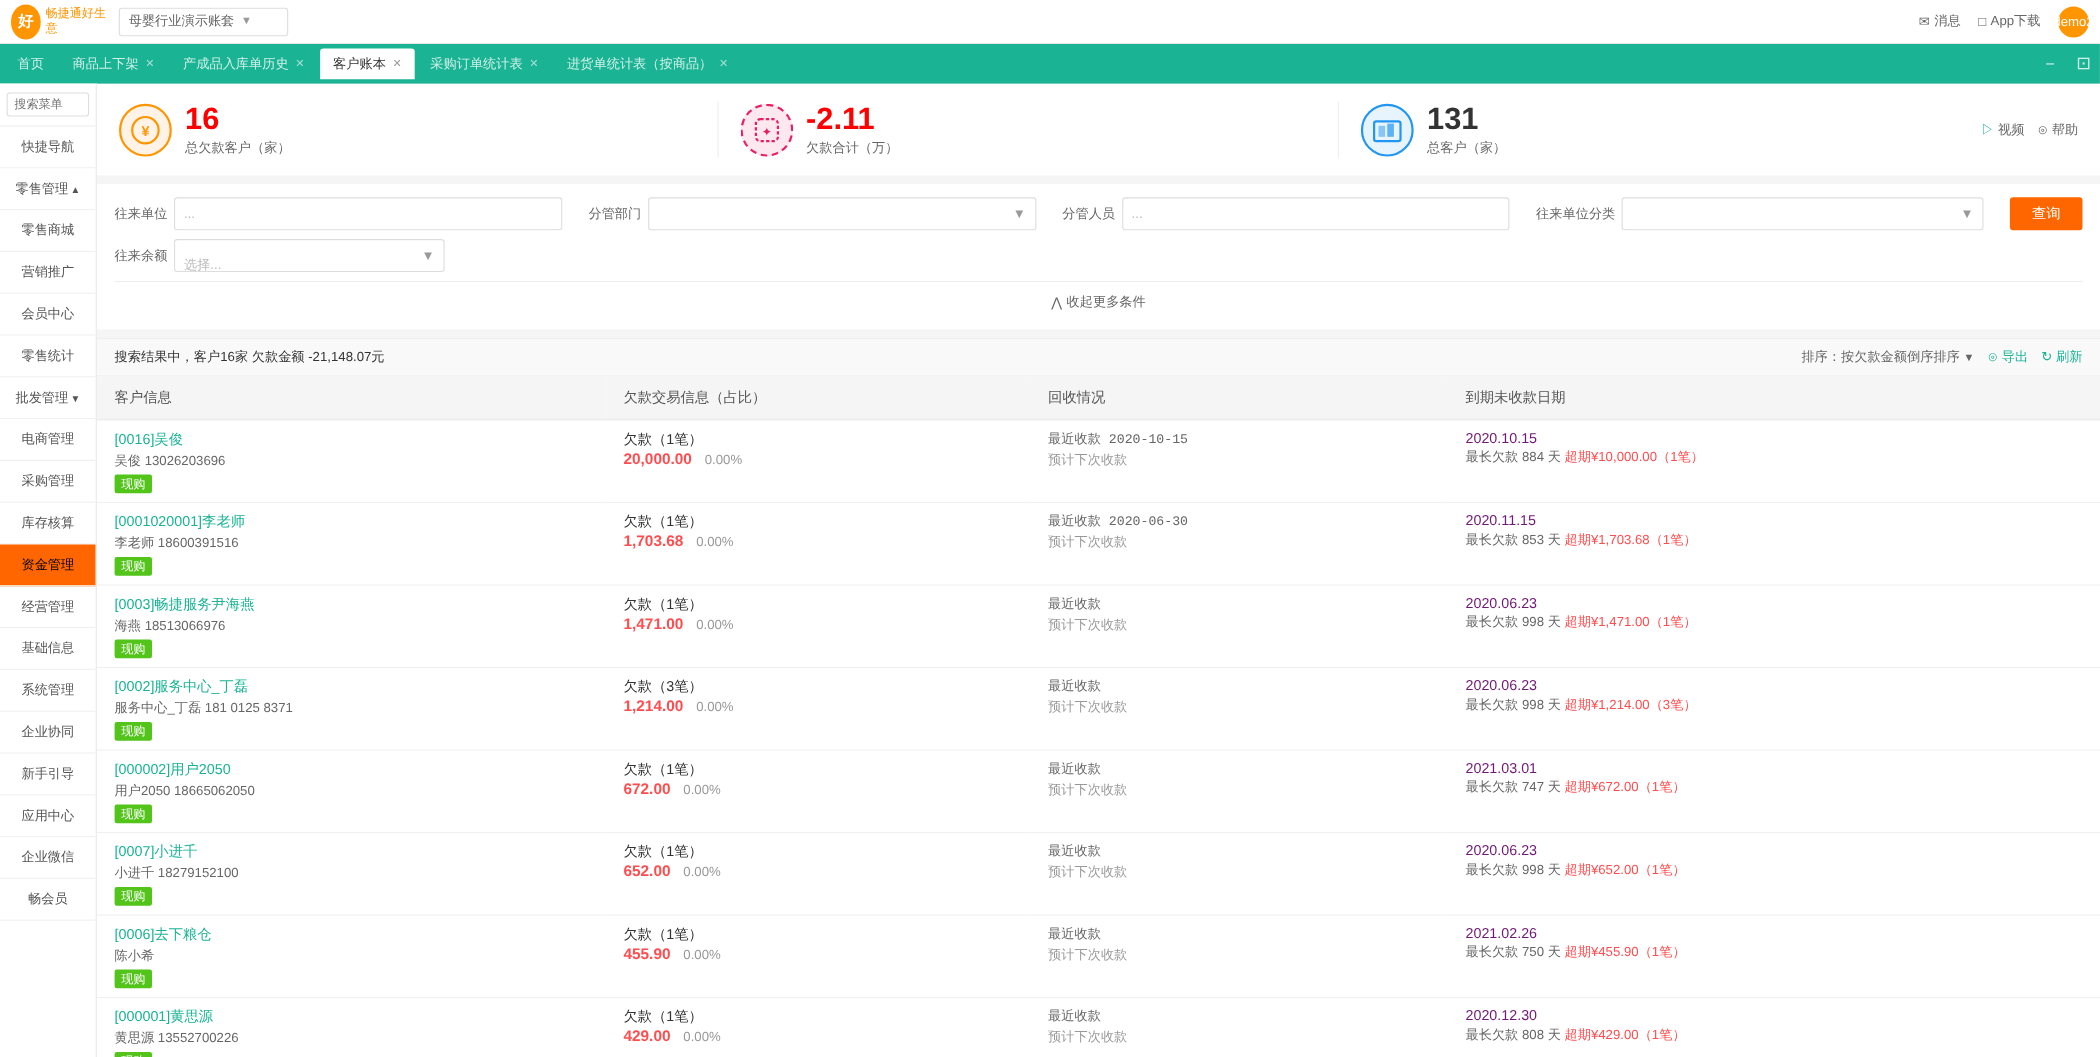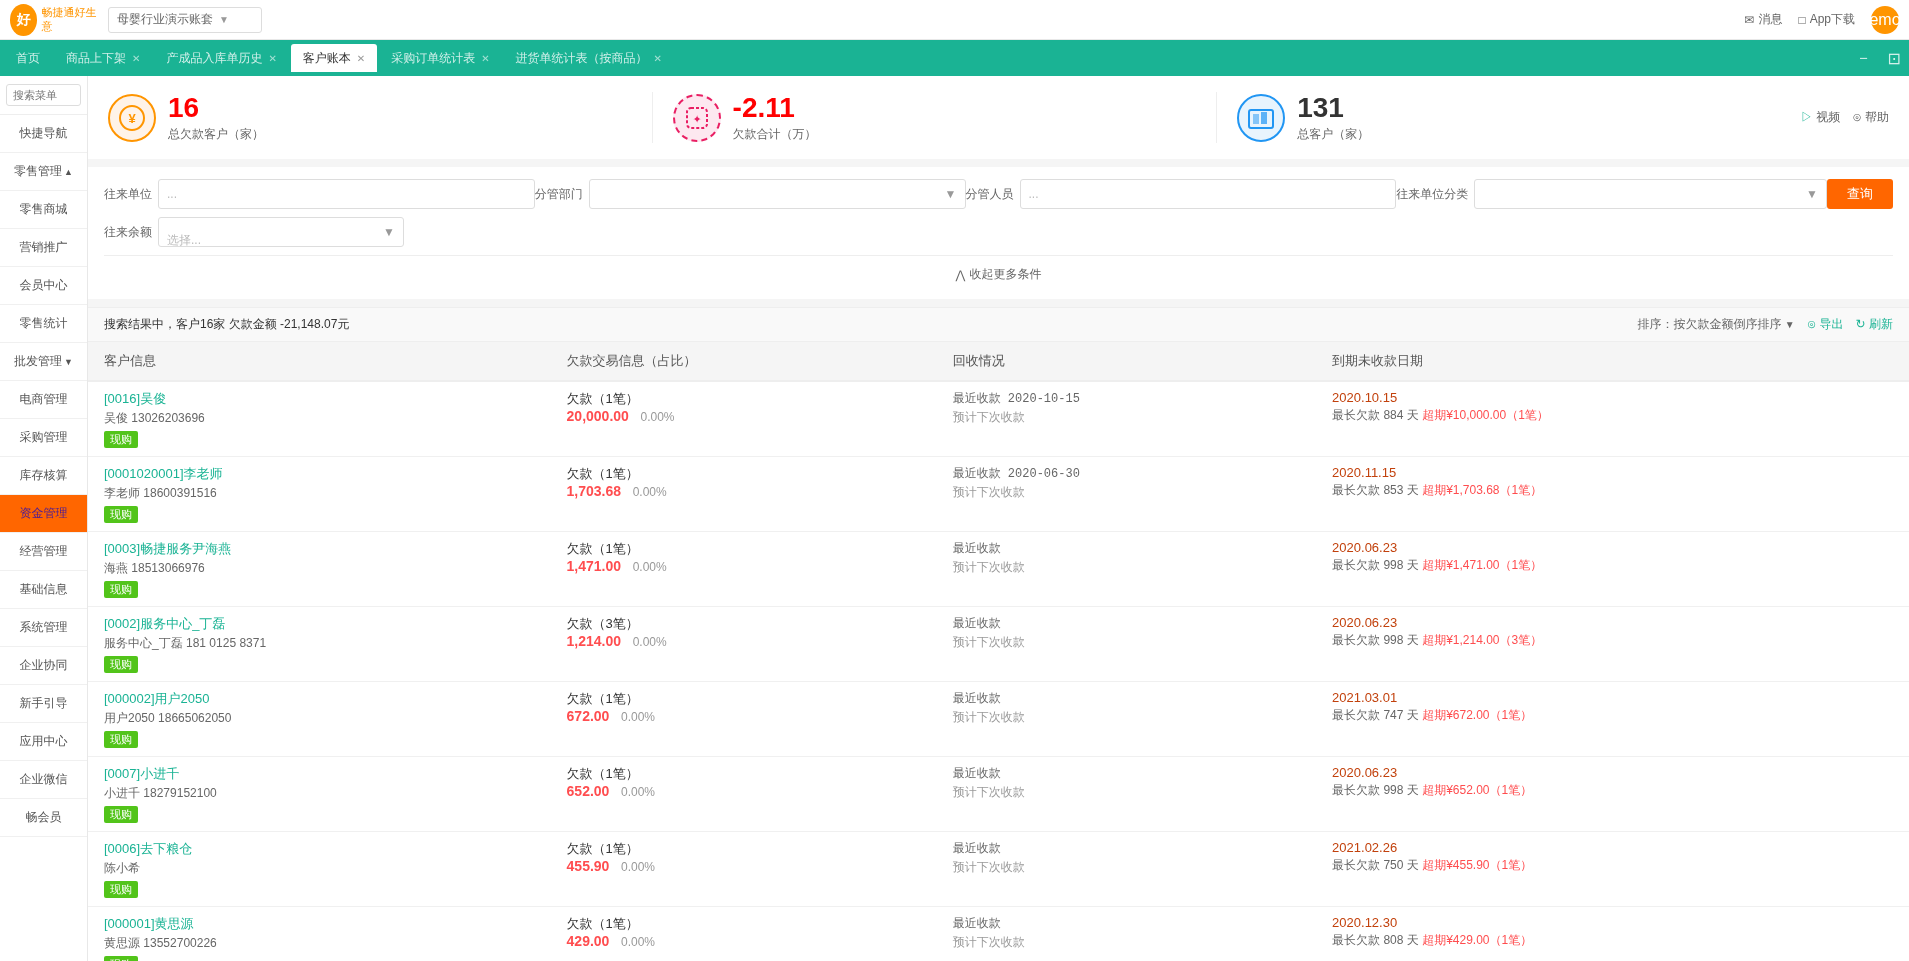--- a/index.html
+++ b/index.html
@@ -9,21 +9,21 @@
     .top-bar {
       display: flex; align-items: center; background: #fff; height: 40px;
       padding: 0 10px; border-bottom: 1px solid #e8e8e8; position: relative; z-index: 10;
     }
     .logo-area { display: flex; align-items: center; width: 88px; min-width: 88px; }
     .logo-icon { width: 32px; height: 32px; background: #ff9500; border-radius: 50%; display: flex; align-items: center; justify-content: center; color: #fff; font-size: 14px; font-weight: bold; }
     .logo-text { font-size: 11px; color: #ff9500; margin-left: 4px; line-height: 1.2; }
     .system-selector { border: 1px solid #ddd; border-radius: 3px; padding: 2px 32px 2px 8px; font-size: 12px; color: #666; background: #fff; cursor: pointer; position: relative; display: flex; align-items: center; height: 26px; margin-left: 10px; }
     .top-right { margin-left: auto; display: flex; align-items: center; gap: 16px; }
     .top-right-btn { display: flex; align-items: center; gap: 4px; font-size: 12px; color: #666; cursor: pointer; }
-    .user-avatar { width: 28px; height: 28px; border-radius: 50%; background: #ff9500; display: flex; align-items: center; justify-content: center; color: #fff; font-size: 16px; }
+    .user-avatar { width: 28px; height: 28px; border-radius: 50%; background: #ff9500; display: flex; align-items: center; justify-content: center; color: #fff; font-size: 12px; }
 
     
     .tab-bar {
       display: flex; align-items: center; background: #1ab394; height: 36px; padding: 0 4px;
     }
     .tab-item {
       display: flex; align-items: center; padding: 0 12px; height: 28px; border-radius: 3px 3px 0 0;
       font-size: 12px; cursor: pointer; color: rgba(255,255,255,0.8); margin-right: 2px; position: relative;
     }
     .tab-item.active { background: #fff; color: #333; }
@@ -33,21 +33,21 @@
     .tab-bar-btn { color: rgba(255,255,255,0.8); font-size: 16px; cursor: pointer; padding: 0 4px; }
 
     
     .main-layout { display: flex; height: calc(961px - 76px); border-radius: 14px; }
 
     
     .sidebar { width: 88px; background: #fff; border-right: 1px solid #e8e8e8; display: flex; flex-direction: column; overflow-y: auto; }
     .sidebar-search { padding: 8px 6px; border-bottom: 1px solid #eee; }
     .sidebar-search input { width: 100%; border: 1px solid #ddd; border-radius: 3px; padding: 4px 6px; font-size: 11px; }
     .sidebar-nav-item { padding: 10px 6px; text-align: center; font-size: 12px; cursor: pointer; color: #555; border-bottom: 1px solid #f0f0f0; }
-    .sidebar-nav-item.active { background: #ff6600; color: #4c1d95; }
+    .sidebar-nav-item.active { background: #ff6600; color: #000000; }
     .sidebar-nav-item.with-arrow { display: flex; align-items: center; justify-content: center; gap: 2px; }
 
     
     .content-area { flex: 1; overflow-y: auto; background: #f5f5f5; }
 
     
     .stats-bar { display: flex; background: #fff; margin-bottom: 8px; padding: 16px 20px; gap: 0; }
     .stat-item { display: flex; align-items: center; gap: 12px; flex: 1; border-right: 1px solid #eee; padding-right: 20px; margin-right: 20px; }
     .stat-item:last-child { border-right: none; }
     .stat-icon { width: 48px; height: 48px; border-radius: 50%; display: flex; align-items: center; justify-content: center; font-size: 20px; }
@@ -56,21 +56,21 @@
     .stat-icon.blue { background: #e8f4fd; color: #2196f3; border: 2px solid #2196f3; }
     .stat-content {}
     .stat-number { font-size: 28px; font-weight: bold; }
     .stat-number.red { color: #ff0000; }
     .stat-number.black { color: #333; }
     .stat-label { font-size: 12px; color: #666; margin-top: 2px; }
     .stat-right { margin-left: auto; display: flex; align-items: center; gap: 12px; font-size: 12px; color: #666; }
 
     
     .filter-area { background: #fff; padding: 12px 16px; margin-bottom: 8px; }
-    .filter-row { display: flex; align-items: flex-end; gap: 0; margin-bottom: 8px; }
+    .filter-row { display: flex; align-items: flex-end; gap: 24px; margin-bottom: 8px; }
     .filter-item { display: flex; align-items: center; gap: 6px; flex: 1; }
     .filter-label { font-size: 12px; color: #666; white-space: nowrap; }
     .filter-input { flex: 1; border: 1px solid #ddd; border-radius: 3px; padding: 5px 8px; font-size: 12px; background: #fff; cursor: pointer; display: flex; align-items: center; justify-content: space-between; height: 30px; }
     .filter-select { flex: 1; border: 1px solid #ddd; border-radius: 3px; padding: 5px 8px; font-size: 12px; background: #fff; cursor: pointer; display: flex; align-items: center; justify-content: space-between; height: 30px; }
     .btn-query { background: #ff6600; color: #fff; border: none; border-radius: 3px; padding: 6px 20px; font-size: 13px; cursor: pointer; }
     .collapse-btn { display: flex; align-items: center; justify-content: center; gap: 4px; font-size: 12px; color: #666; cursor: pointer; padding: 4px; }
     .filter-second-row { display: flex; align-items: center; gap: 12px; }
 
     
     .result-bar { background: #f9f9f9; padding: 8px 16px; display: flex; align-items: center; justify-content: space-between; border-top: 1px solid #eee; border-bottom: 1px solid #eee; }
@@ -85,21 +85,21 @@
     .data-table td { padding: 8px 16px; border-bottom: 1px solid #f0f0f0; vertical-align: top; }
 
     .customer-name { color: #1ab394; cursor: pointer; font-size: 13px; }
     .customer-phone { color: #666; font-size: 12px; margin-top: 2px; }
     .tag-now { display: inline-block; background: #52c41a; color: #fff; font-size: 11px; padding: 1px 6px; border-radius: 2px; margin-top: 4px; }
     .debt-count { font-size: 13px; color: #333; }
     .debt-amount { font-size: 14px; color: #ff4d4f; font-weight: bold; margin-top: 2px; }
     .debt-ratio { font-size: 12px; color: #999; margin-left: 8px; }
     .collect-latest { font-size: 12px; color: #666; font-family: Liberation Mono, monospace; }
     .collect-next { font-size: 12px; color: #999; margin-top: 2px; }
-    .overdue-date { font-size: 13px; color: #c2410c; }
+    .overdue-date { font-size: 13px; color: #701a75; }
     .overdue-days { font-size: 12px; color: #666; margin-top: 2px; }
     .overdue-amount { color: #ff4d4f; font-size: 12px; }
   </style>
 </head>
 <body>
 
 <div class="top-bar">
   <div class="logo-area">
     <div class="logo-icon">好</div>
     <div class="logo-text">

